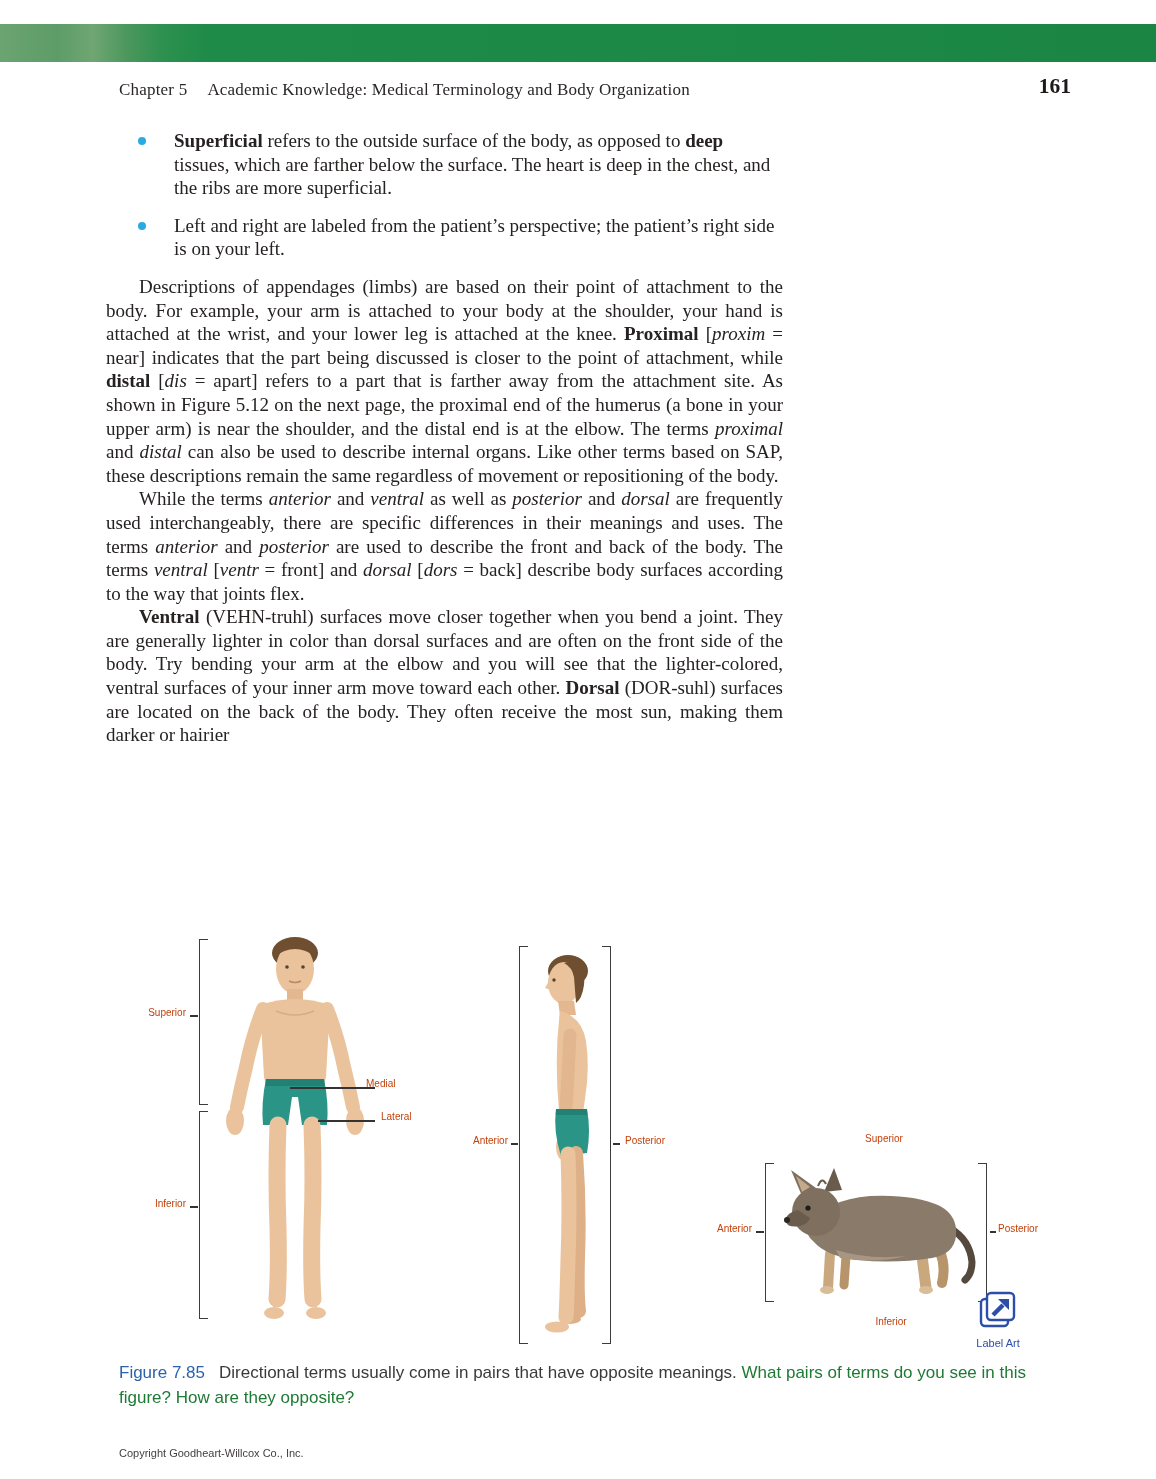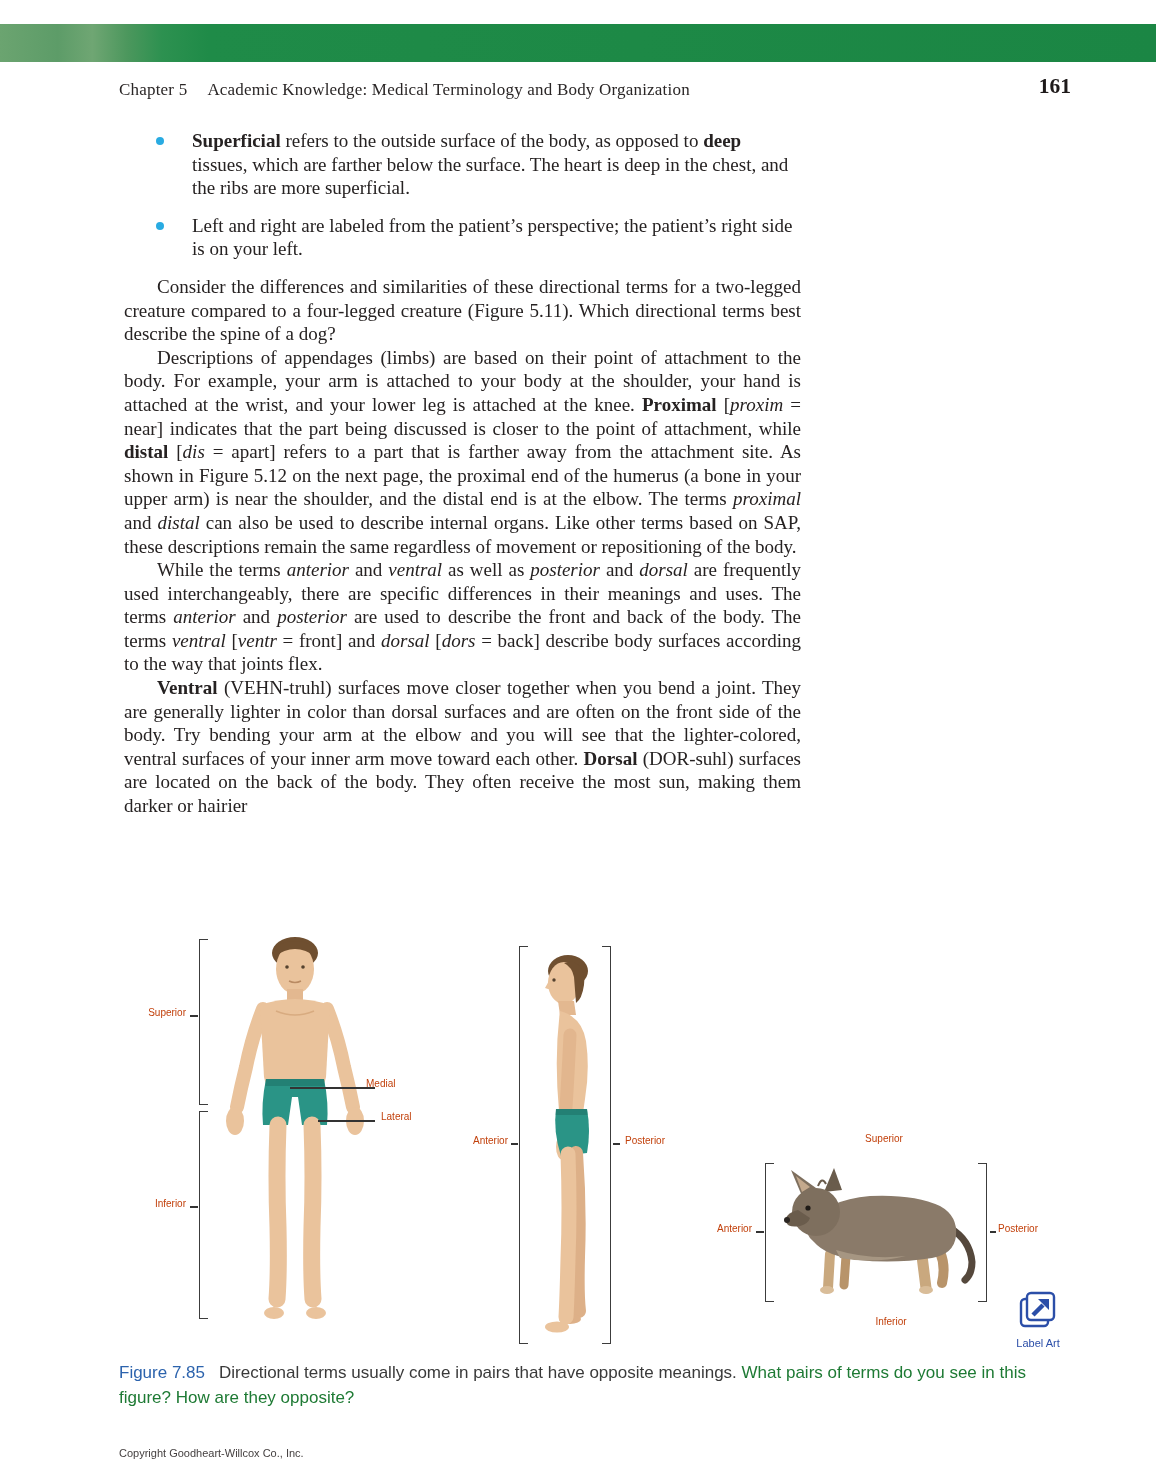--- a/index.html
+++ b/index.html
@@ -14,21 +14,21 @@
   }
   .running-head {
     position:absolute; left:119px; top:56px; font-size:17px; color:#2a2626;
     letter-spacing:0.2px; white-space:nowrap;
   }
   .running-head .chapter { margin-right:20px; }
   .page-number {
     position:absolute; right:85px; top:50px; font-size:21.5px; font-weight:bold; color:#1e1a1a;
   }
   .text-column {
-    position:absolute; left:124px; top:105px; width:677px;
+    position:absolute; left:106px; top:105px; width:677px;
     font-size:19px; line-height:23.6px; color:#262222;
   }
   .bullets { list-style:none; margin-bottom:7px; }
   .bullets li { position:relative; padding-left:68px; margin-bottom:14px; }
   .bullet-dot {
     position:absolute; left:32px; top:8px; width:8px; height:8px; border-radius:50%;
     background:#29abe2;
   }
   .paras p { text-indent:33px; text-align:justify; margin:0; }
   .paras p.flush-last { text-align-last:left; }
@@ -40,21 +40,21 @@
   }
   .fig-label.right { text-align:right; }
   .fig-label.center { text-align:center; }
   .brk { position:absolute; border:0 solid #3c3c3c; }
   .brk.bl { border-left-width:1.5px; border-top-width:1.5px; border-bottom-width:1.5px; width:9px; }
   .brk.br { border-right-width:1.5px; border-top-width:1.5px; border-bottom-width:1.5px; width:9px; }
   .lead { position:absolute; height:1.5px; background:#333; }
   .fig-art { position:absolute; }
 
   .label-art {
-    position:absolute; left:1008px; top:1266px; width:60px; text-align:center; cursor:pointer;
+    position:absolute; left:968px; top:1266px; width:60px; text-align:center; cursor:pointer;
   }
   .label-art .la-text {
     font-family:"Liberation Sans", sans-serif; font-size:11px; color:#2b4ea8; margin-top:1px;
   }
   .caption {
     position:absolute; left:119px; top:1336px; width:954px;
     font-family:"Liberation Sans", sans-serif; font-size:17px; line-height:25px; color:#3a3a3a;
   }
   .caption .fig-num { color:#2c63ad; margin-right:14px; }
   .caption .fig-q { color:#1e7a34; }
@@ -80,21 +80,20 @@
       <li>
         <span class="bullet-dot"></span>
         <span><span style="font-weight: bold;">Superficial</span><span> refers to the outside surface of the body, as opposed to </span><span style="font-weight: bold;">deep</span><span> tissues, which are farther below the surface. The heart is deep in the chest, and the ribs are more superficial.</span></span>
       </li>
       <li>
         <span class="bullet-dot"></span>
         <span><span>Left and right are labeled from the patient’s perspective; the patient’s right side is on your left.</span></span>
       </li>
     </ul>
     <div class="paras">
-      <p class="flush-last"><span>Consider the differences and similarities of these directional terms for a two-legged creature compared to a four-legged creature (Figure 5.11). Which directional terms best describe the spine of a dog?</span></p>
       <p class="flush-last"><span>Descriptions of appendages (limbs) are based on their point of attachment to the body. For example, your arm is attached to your body at the shoulder, your hand is attached at the wrist, and your lower leg is attached at the knee. </span><span style="font-weight: bold;">Proximal</span><span> [</span><span style="font-style: italic;">proxim</span><span> = near] indicates that the part being discussed is closer to the point of attachment, while </span><span style="font-weight: bold;">distal</span><span> [</span><span style="font-style: italic;">dis</span><span> = apart] refers to a part that is farther away from the attachment site. As shown in Figure 5.12 on the next page, the proximal end of the humerus (a bone in your upper arm) is near the shoulder, and the distal end is at the elbow. The terms </span><span style="font-style: italic;">proximal</span><span> and </span><span style="font-style: italic;">distal</span><span> can also be used to describe internal organs. Like other terms based on SAP, these descriptions remain the same regardless of movement or repositioning of the body.</span></p>
       <p class="flush-last"><span>While the terms </span><span style="font-style: italic;">anterior</span><span> and </span><span style="font-style: italic;">ventral</span><span> as well as </span><span style="font-style: italic;">posterior</span><span> and </span><span style="font-style: italic;">dorsal</span><span> are frequently used interchangeably, there are specific differences in their meanings and uses. The terms </span><span style="font-style: italic;">anterior</span><span> and </span><span style="font-style: italic;">posterior</span><span> are used to describe the front and back of the body. The terms </span><span style="font-style: italic;">ventral</span><span> [</span><span style="font-style: italic;">ventr</span><span> = front] and </span><span style="font-style: italic;">dorsal</span><span> [</span><span style="font-style: italic;">dors</span><span> = back] describe body surfaces according to the way that joints flex.</span></p>
       <p class="flush-last"><span style="font-weight: bold;">Ventral</span><span> (VEHN-truhl) surfaces move closer together when you bend a joint. They are generally lighter in color than dorsal surfaces and are often on the front side of the body. Try bending your arm at the elbow and you will see that the lighter-colored, ventral surfaces of your inner arm move toward each other. </span><span style="font-weight: bold;">Dorsal</span><span> (DOR-suhl) surfaces are located on the back of the body. They often receive the most sun, making them darker or hairier</span></p>
     </div>
   </div>
 
   <svg class="fig-art" style="left:208px; top:903px;" width="174" height="418" viewBox="0 0 174 418">
     <ellipse cx="87" cy="26" rx="23" ry="16" fill="#6f4f30"></ellipse>
     <ellipse cx="87" cy="42" rx="19" ry="25" fill="#eac39c"></ellipse>
     <path d="M66 30 Q87 14 108 30 L108 20 Q87 8 66 20 Z" fill="#6f4f30"></path>

